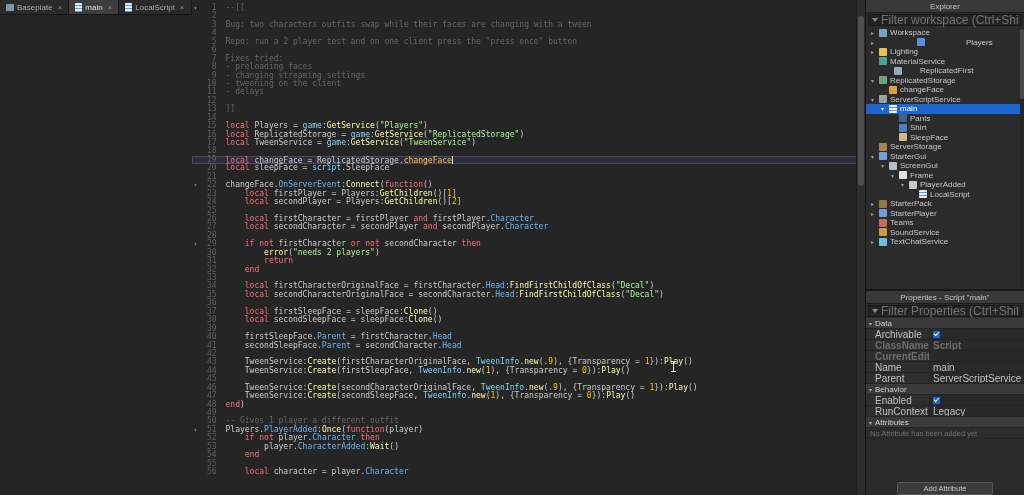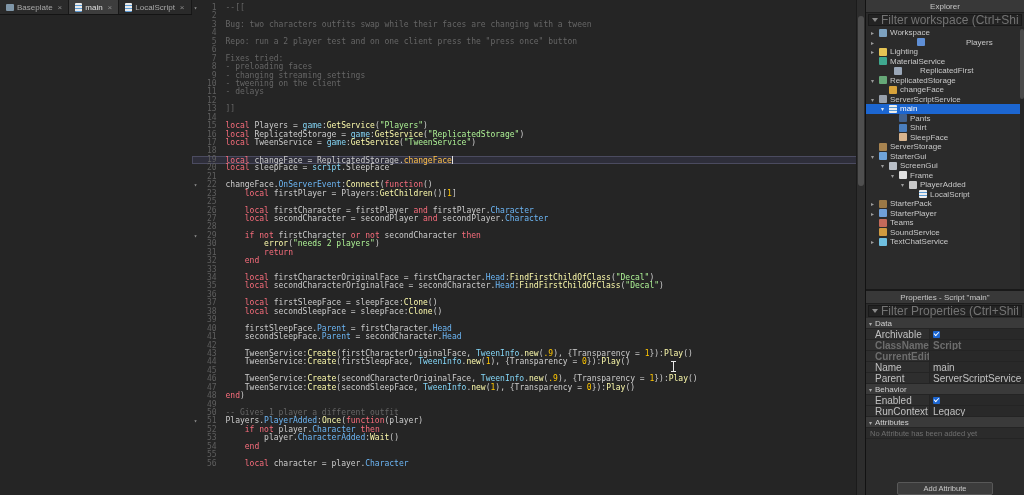--- a/index.html
+++ b/index.html
@@ -144,20 +144,21 @@
           <div class="code-line"><span class="fold"></span><span class="lnum">14</span><span class="code"></span></div>
           <div class="code-line"><span class="fold"></span><span class="lnum">15</span><span class="code"><span class="tk-k">local </span><span class="tk-t">Players = </span><span class="tk-g">game</span><span class="tk-t">:</span><span class="tk-m">GetService</span><span class="tk-t">(</span><span class="tk-s">"Players"</span><span class="tk-t">)</span></span></div>
           <div class="code-line"><span class="fold"></span><span class="lnum">16</span><span class="code"><span class="tk-k">local </span><span class="tk-t">ReplicatedStorage = </span><span class="tk-g">game</span><span class="tk-t">:</span><span class="tk-m">GetService</span><span class="tk-t">(</span><span class="tk-s">"ReplicatedStorage"</span><span class="tk-t">)</span></span></div>
           <div class="code-line"><span class="fold"></span><span class="lnum">17</span><span class="code"><span class="tk-k">local </span><span class="tk-t">TweenService = </span><span class="tk-g">game</span><span class="tk-t">:</span><span class="tk-m">GetService</span><span class="tk-t">(</span><span class="tk-s">"TweenService"</span><span class="tk-t">)</span></span></div>
           <div class="code-line"><span class="fold"></span><span class="lnum">18</span><span class="code"></span></div>
           <div class="code-line current"><span class="fold"></span><span class="lnum">19</span><span class="code"><span class="tk-k">local </span><span class="tk-t">changeFace = ReplicatedStorage.</span><span class="tk-hl">changeFace</span><span class="caret"></span></span></div>
           <div class="code-line"><span class="fold"></span><span class="lnum">20</span><span class="code"><span class="tk-k">local </span><span class="tk-t">sleepFace = </span><span class="tk-g">script</span><span class="tk-t">.SleepFace</span></span></div>
           <div class="code-line"><span class="fold"></span><span class="lnum">21</span><span class="code"></span></div>
           <div class="code-line"><span class="fold">▾</span><span class="lnum">22</span><span class="code"><span class="tk-t">changeFace.</span><span class="tk-p">OnServerEvent</span><span class="tk-t">:</span><span class="tk-m">Connect</span><span class="tk-t">(</span><span class="tk-k">function</span><span class="tk-t">()</span></span></div>
           <div class="code-line"><span class="fold"></span><span class="lnum">23</span><span class="code"><span class="tk-t">    </span><span class="tk-k">local </span><span class="tk-t">firstPlayer = Players:</span><span class="tk-m">GetChildren</span><span class="tk-t">()[</span><span class="tk-n">1</span><span class="tk-t">]</span></span></div>
+          <div class="code-line"><span class="fold"></span><span class="lnum">24</span><span class="code"><span class="tk-t">    </span><span class="tk-k">local </span><span class="tk-t">secondPlayer = Players:</span><span class="tk-m">GetChildren</span><span class="tk-t">()[</span><span class="tk-n">2</span><span class="tk-t">]</span></span></div>
           <div class="code-line"><span class="fold"></span><span class="lnum">25</span><span class="code"></span></div>
           <div class="code-line"><span class="fold"></span><span class="lnum">26</span><span class="code"><span class="tk-t">    </span><span class="tk-k">local </span><span class="tk-t">firstCharacter = firstPlayer </span><span class="tk-k">and</span><span class="tk-t"> firstPlayer.</span><span class="tk-p">Character</span></span></div>
           <div class="code-line"><span class="fold"></span><span class="lnum">27</span><span class="code"><span class="tk-t">    </span><span class="tk-k">local </span><span class="tk-t">secondCharacter = secondPlayer </span><span class="tk-k">and</span><span class="tk-t"> secondPlayer.</span><span class="tk-p">Character</span></span></div>
           <div class="code-line"><span class="fold"></span><span class="lnum">28</span><span class="code"></span></div>
           <div class="code-line"><span class="fold">▾</span><span class="lnum">29</span><span class="code"><span class="tk-t">    </span><span class="tk-k">if</span><span class="tk-t"> </span><span class="tk-k">not</span><span class="tk-t"> firstCharacter </span><span class="tk-k">or</span><span class="tk-t"> </span><span class="tk-k">not</span><span class="tk-t"> secondCharacter </span><span class="tk-k">then</span></span></div>
           <div class="code-line"><span class="fold"></span><span class="lnum">30</span><span class="code"><span class="tk-t">        </span><span class="tk-m">error</span><span class="tk-t">(</span><span class="tk-s">"needs 2 players"</span><span class="tk-t">)</span></span></div>
           <div class="code-line"><span class="fold"></span><span class="lnum">31</span><span class="code"><span class="tk-t">        </span><span class="tk-k">return</span></span></div>
           <div class="code-line"><span class="fold"></span><span class="lnum">32</span><span class="code"><span class="tk-t">    </span><span class="tk-k">end</span></span></div>
           <div class="code-line"><span class="fold"></span><span class="lnum">33</span><span class="code"></span></div>
           <div class="code-line"><span class="fold"></span><span class="lnum">34</span><span class="code"><span class="tk-t">    </span><span class="tk-k">local </span><span class="tk-t">firstCharacterOriginalFace = firstCharacter.</span><span class="tk-p">Head</span><span class="tk-t">:</span><span class="tk-m">FindFirstChildOfClass</span><span class="tk-t">(</span><span class="tk-s">"Decal"</span><span class="tk-t">)</span></span></div>

